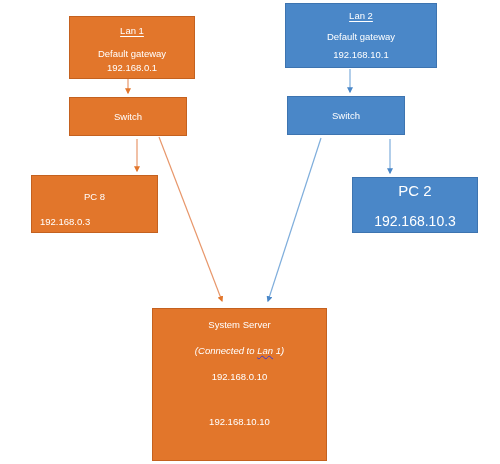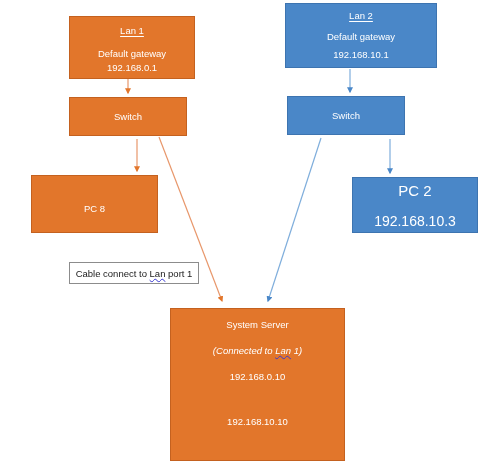--- a/index.html
+++ b/index.html
@@ -51,21 +51,21 @@
     text-decoration: underline;
     text-underline-offset: 2px;
   }
   
   #lan1 { left: 69px; top: 16px; width: 126px; height: 63px; padding-top: 4px; }
   #lan2 { left: 285px; top: 3px; width: 152px; height: 65px; }
   #switch1 { left: 69px; top: 97px; width: 118px; height: 39px; }
   #switch2 { left: 287px; top: 96px; width: 118px; height: 39px; }
   #pc1 { left: 31px; top: 175px; width: 127px; height: 58px; align-items: stretch; }
   #pc2 { left: 352px; top: 177px; width: 126px; height: 56px; }
-  #server { left: 170px; top: 308px; width: 175px; height: 153px; justify-content: flex-start; padding-top: 9px; }
+  #server { left: 152px; top: 308px; width: 175px; height: 153px; justify-content: flex-start; padding-top: 9px; }
 
   #lan1 .line:first-child { margin-bottom: 9px; }
   #lan2 .line:first-child { margin-bottom: 7px; }
   #lan2 .line:nth-child(2) { margin-bottom: 5px; }
 
   #pc1 .pc-title { text-align: center; font-size: 9.5px; margin-top: 9px; }
   #pc1 .pc-ip { text-align: left; font-size: 9.5px; margin-top: 14px; margin-left: 8px; }
   #pc2 .pc-title { font-size: 15px; }
   #pc2 .pc-ip { font-size: 14px; margin-top: 14px; }
 
@@ -140,31 +140,29 @@
   <div class="node orange" id="switch1">
     <span class="line">Switch</span>
   </div>
 
   <div class="node blue" id="switch2">
     <span class="line">Switch</span>
   </div>
 
   <div class="node orange" id="pc1">
     <span class="pc-title">PC 8</span>
+    <span class="pc-ip">192.168.0.3</span>
   </div>
 
   <div class="node blue" id="pc2">
     <span class="pc-title">PC 2</span>
     <span class="pc-ip">192.168.10.3</span>
   </div>
 
   <div class="node orange" id="server">
     <span class="srv-line srv-title">System Server</span>
     <span class="srv-line srv-conn"><span>(Connected to <span class="sq-underline">Lan</span> 1)</span></span>
     <span class="srv-line srv-ip1">192.168.0.10</span>
     <span class="srv-line srv-ip2">192.168.10.10</span>
   </div>
 
-  <div class="callout" id="cable1">
-    <span>Cable connect to <span class="sq-underline">Lan</span> port 1</span>
-  </div>
 
 </div>
 
 </body></html>

